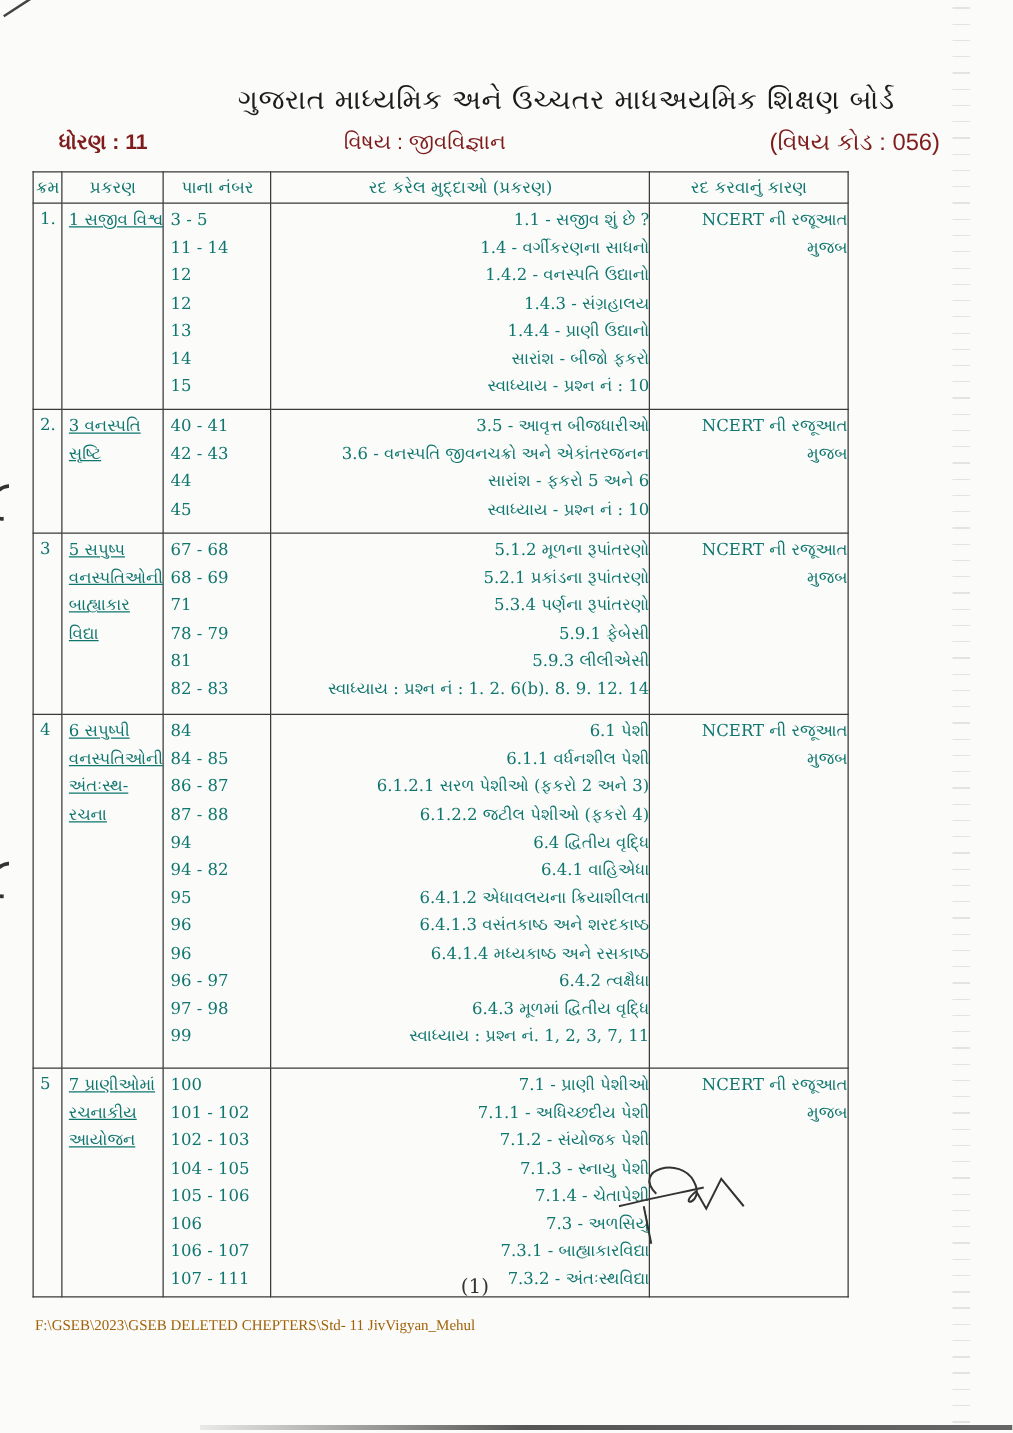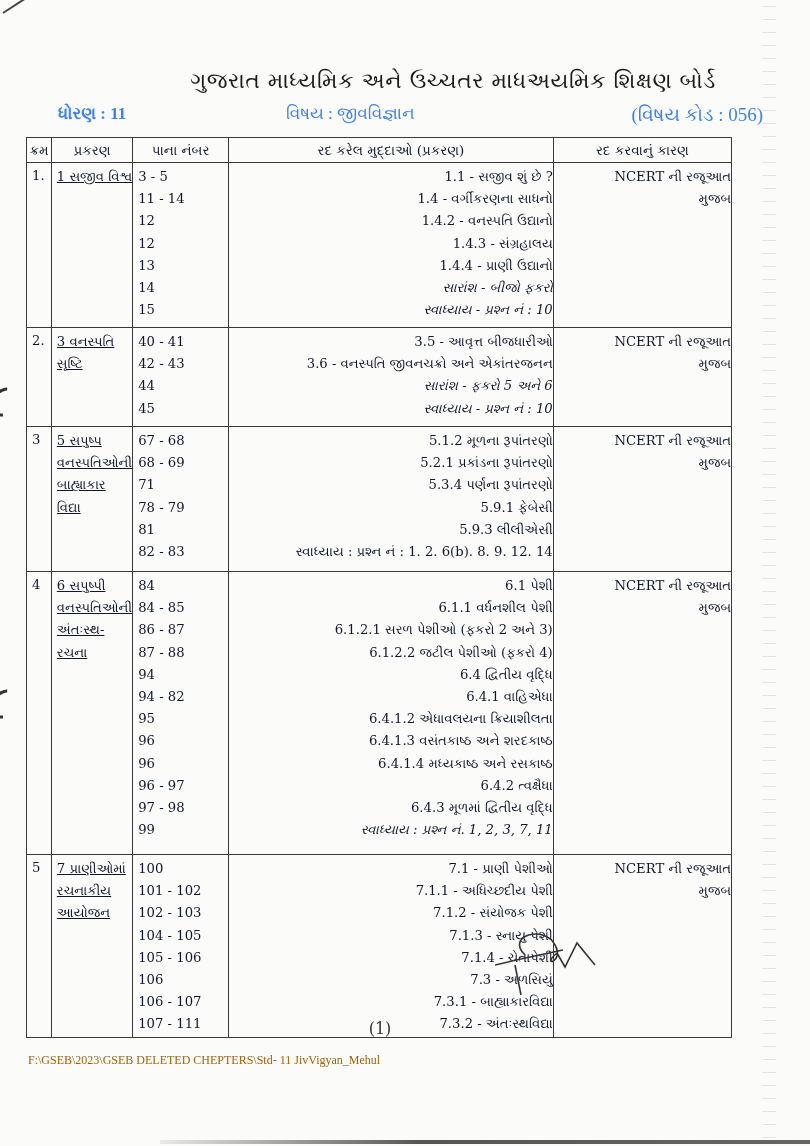--- a/index.html
+++ b/index.html
@@ -24,51 +24,51 @@
   }
   .bottom-edge {
     position:absolute; left:160px; right:0; bottom:2px; height:4px;
     background:linear-gradient(90deg, rgba(80,80,80,0.1), #555 40%, #666);
   }
   .board-title {
     position:absolute; left:0; width:810px; top:68px; text-align:center;
     font-size:22px; letter-spacing:0.5px; color:#1b1b1b;padding-left:48px;
   }
   .meta-row {
-    position:absolute; top:104px; left:58px; width:705px; height:30px;
-    font-family:Liberation Serif, serif; font-size:17px; font-weight:bold; color:#3b82f6;
+    position:absolute; top:104px; left:47px; width:705px; height:30px;
+    font-family:Liberation Sans, sans-serif; font-size:17px; font-weight:bold; color:#7f1d1d;
   }
   .meta-std { position:absolute; left:0; top:0; }
   .meta-subject { position:absolute; left:228px; top:0; font-weight:normal; }
   .meta-code { position:absolute; right:0; top:0; font-weight:normal; font-size:19px; }
 
   table.deleted-table {
-    position:absolute; left:26px; top:137px; width:706px;
-    border-collapse:collapse; font-size:13.2px; color:#0f172a;
+    position:absolute; left:26px; top:137px; width:653px;
+    border-collapse:collapse; font-size:13.2px; color:#0f766e;
   }
   table.deleted-table th, table.deleted-table td {
     border:1.3px solid #3a3a3a; vertical-align:top; padding:0;
   }
   table.deleted-table th {
     font-weight:normal; height:24px; font-size:13.5px; text-align:center; vertical-align:middle;
   }
   col.c-sr { width:26px; }
   col.c-ch { width:79px; }
   col.c-pg { width:102px; }
   col.c-top { width:339px; }
   col.c-rs { width:191px; }
   .cell-sr { padding:5px 0 0 5px !important; }
   .cell-ch div, .cell-pg div, .cell-top div, .cell-rs div {
     line-height:22.2px; white-space:nowrap;
   }
   .cell-ch { padding:3px 0 0 5px !important;text-decoration:underline; }
   .cell-pg { padding:3px 0 0 5px !important;margin-left:41px; }
   .cell-top { padding:3px 0 0 7px !important;text-align:right; }
   .cell-rs { padding:3px 0 0 7px !important;text-align:right; }
-  .indent { padding-left:46px;font-style:italic; }
+  .indent { padding-left:46px; }
   .row-1 td { height:159px; }
   .row-2 td { height:93px; }
   .row-3 td { height:139px; }
   .row-4 td { height:277px; }
   .row-5 td { height:177px; }
 
   .page-number {
     position:absolute; top:1019px; left:360px; width:40px; text-align:center;
     font-size:16px; color:#333;
   }

